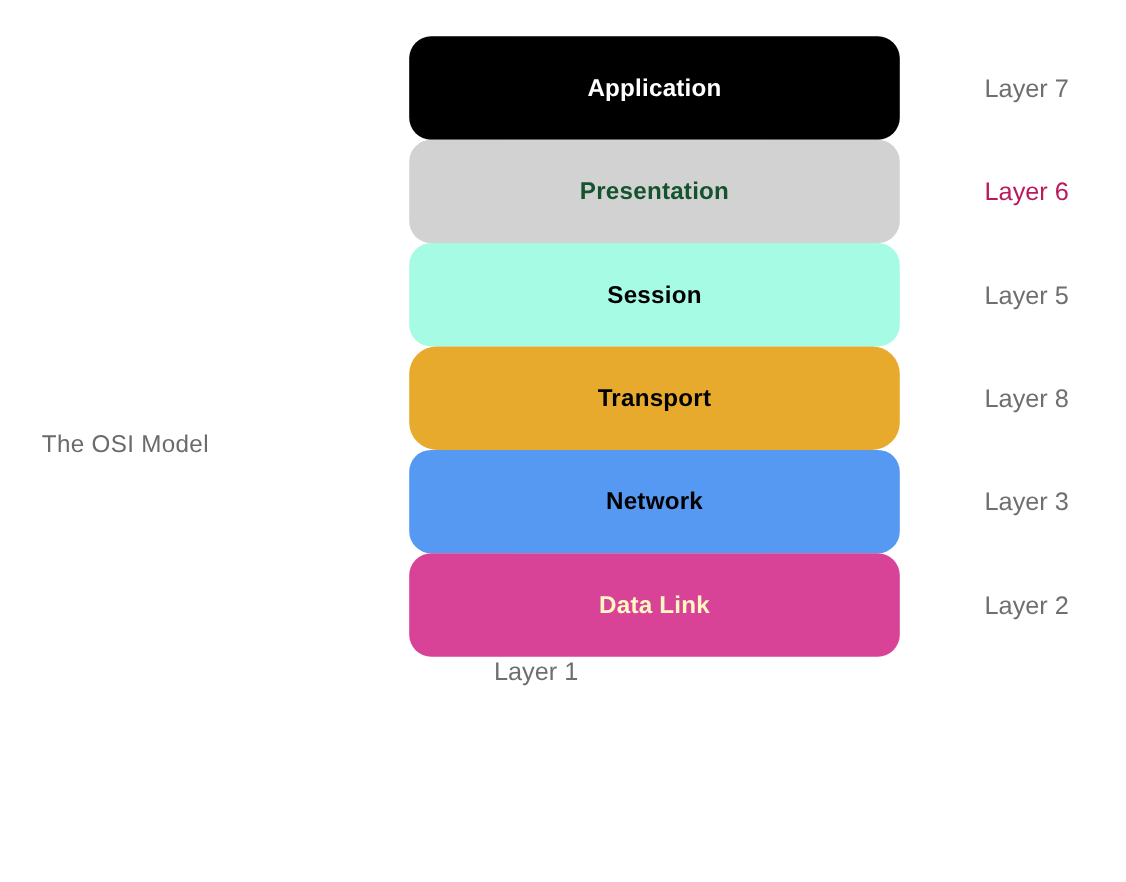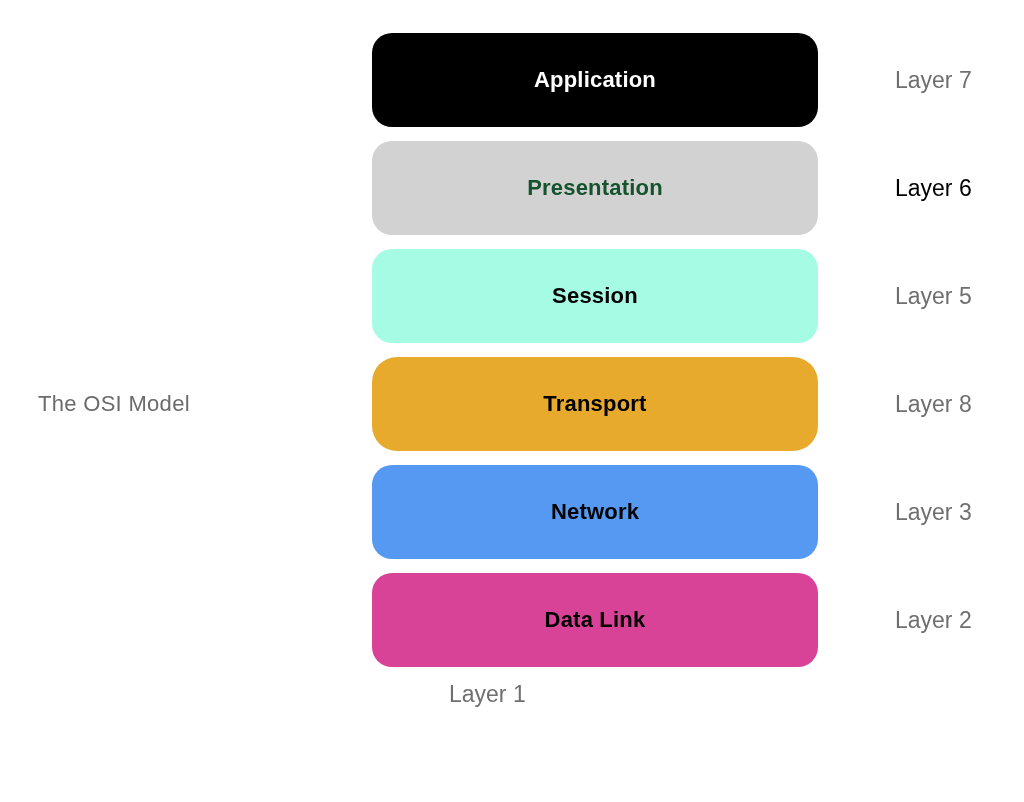--- a/index.html
+++ b/index.html
@@ -21,21 +21,20 @@
     font-size: 22px;
     font-weight: 400;
     letter-spacing: 0.3px;
     white-space: nowrap;
   }
   .stack {
     position: absolute;
     left: 372px; top: 33px;
     display: flex;
     flex-direction: column;
-    gap: 14px;
   }
   .row {
     display: flex;
     align-items: center;
   }
   .box {
     width: 446px; height: 94px;
     border-radius: 20px;
     display: flex;
     align-items: center;
@@ -61,40 +60,40 @@
 
   <div class="stack">
 
     <div class="row">
       <div class="box" style="background-color: rgb(0, 0, 0); color: rgb(255, 255, 255);">Application</div>
       <div class="layer-label" style="color: rgb(111, 111, 111);">Layer 7</div>
     </div>
 
     <div class="row">
       <div class="box" style="background-color: rgb(210, 210, 210); color: #14532d;">Presentation</div>
-      <div class="layer-label" style="color: #000000;">Layer 6</div>
+      <div class="layer-label" style="color: #be185d;">Layer 6</div>
     </div>
 
     <div class="row">
       <div class="box" style="background-color: rgb(165, 251, 227); color: rgb(0, 0, 0);">Session</div>
       <div class="layer-label" style="color: rgb(111, 111, 111);">Layer 5</div>
     </div>
 
     <div class="row">
       <div class="box" style="background-color: rgb(232, 170, 45); color: rgb(0, 0, 0); border-radius: 25px;">Transport</div>
       <div class="layer-label" style="color: rgb(111, 111, 111);">Layer 8</div>
     </div>
 
     <div class="row">
       <div class="box" style="background-color: rgb(85, 153, 242); color: rgb(0, 0, 0);">Network</div>
       <div class="layer-label" style="color: rgb(111, 111, 111);">Layer 3</div>
     </div>
 
     <div class="row">
-      <div class="box" style="background-color: rgb(217, 67, 151); color: #000000;">Data Link</div>
+      <div class="box" style="background-color: rgb(217, 67, 151); color: #fef9c3;">Data Link</div>
       <div class="layer-label" style="color: rgb(111, 111, 111);">Layer 2</div>
     </div>
 
     <div class="row">
       <div class="layer-label" style="color: rgb(111, 111, 111);">Layer 1</div>
     </div>
 
   </div>
 </div>
 

